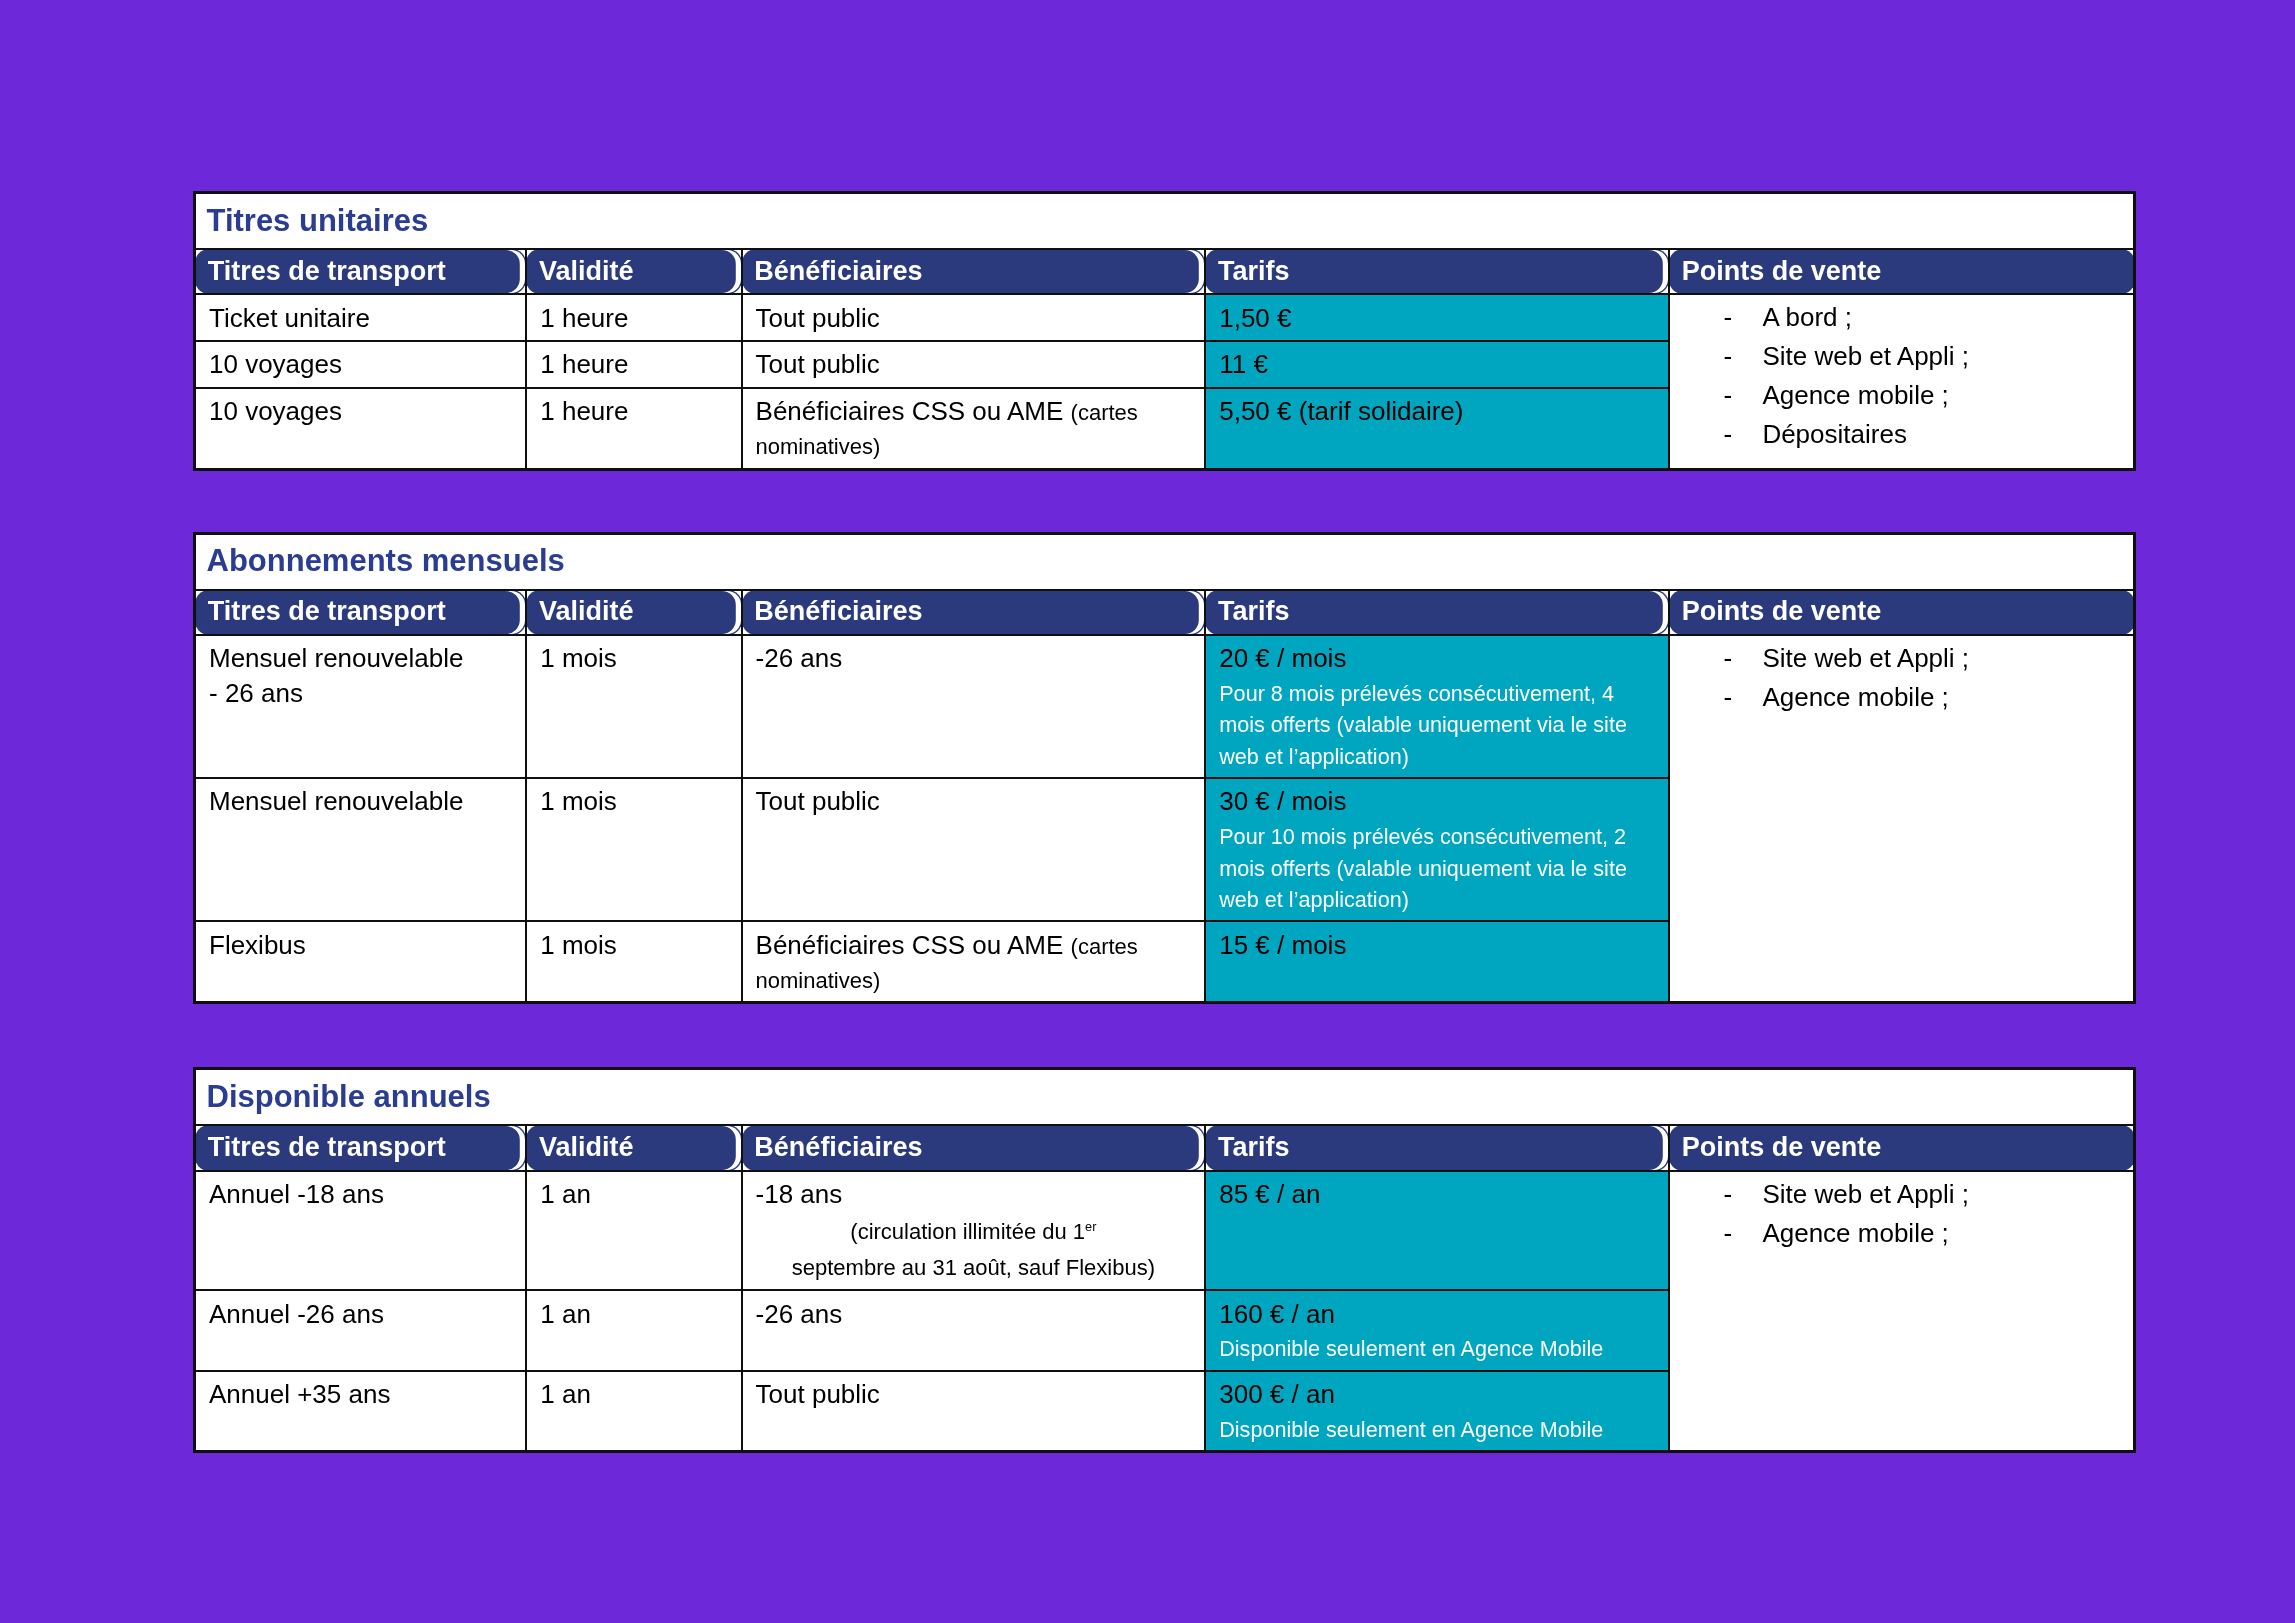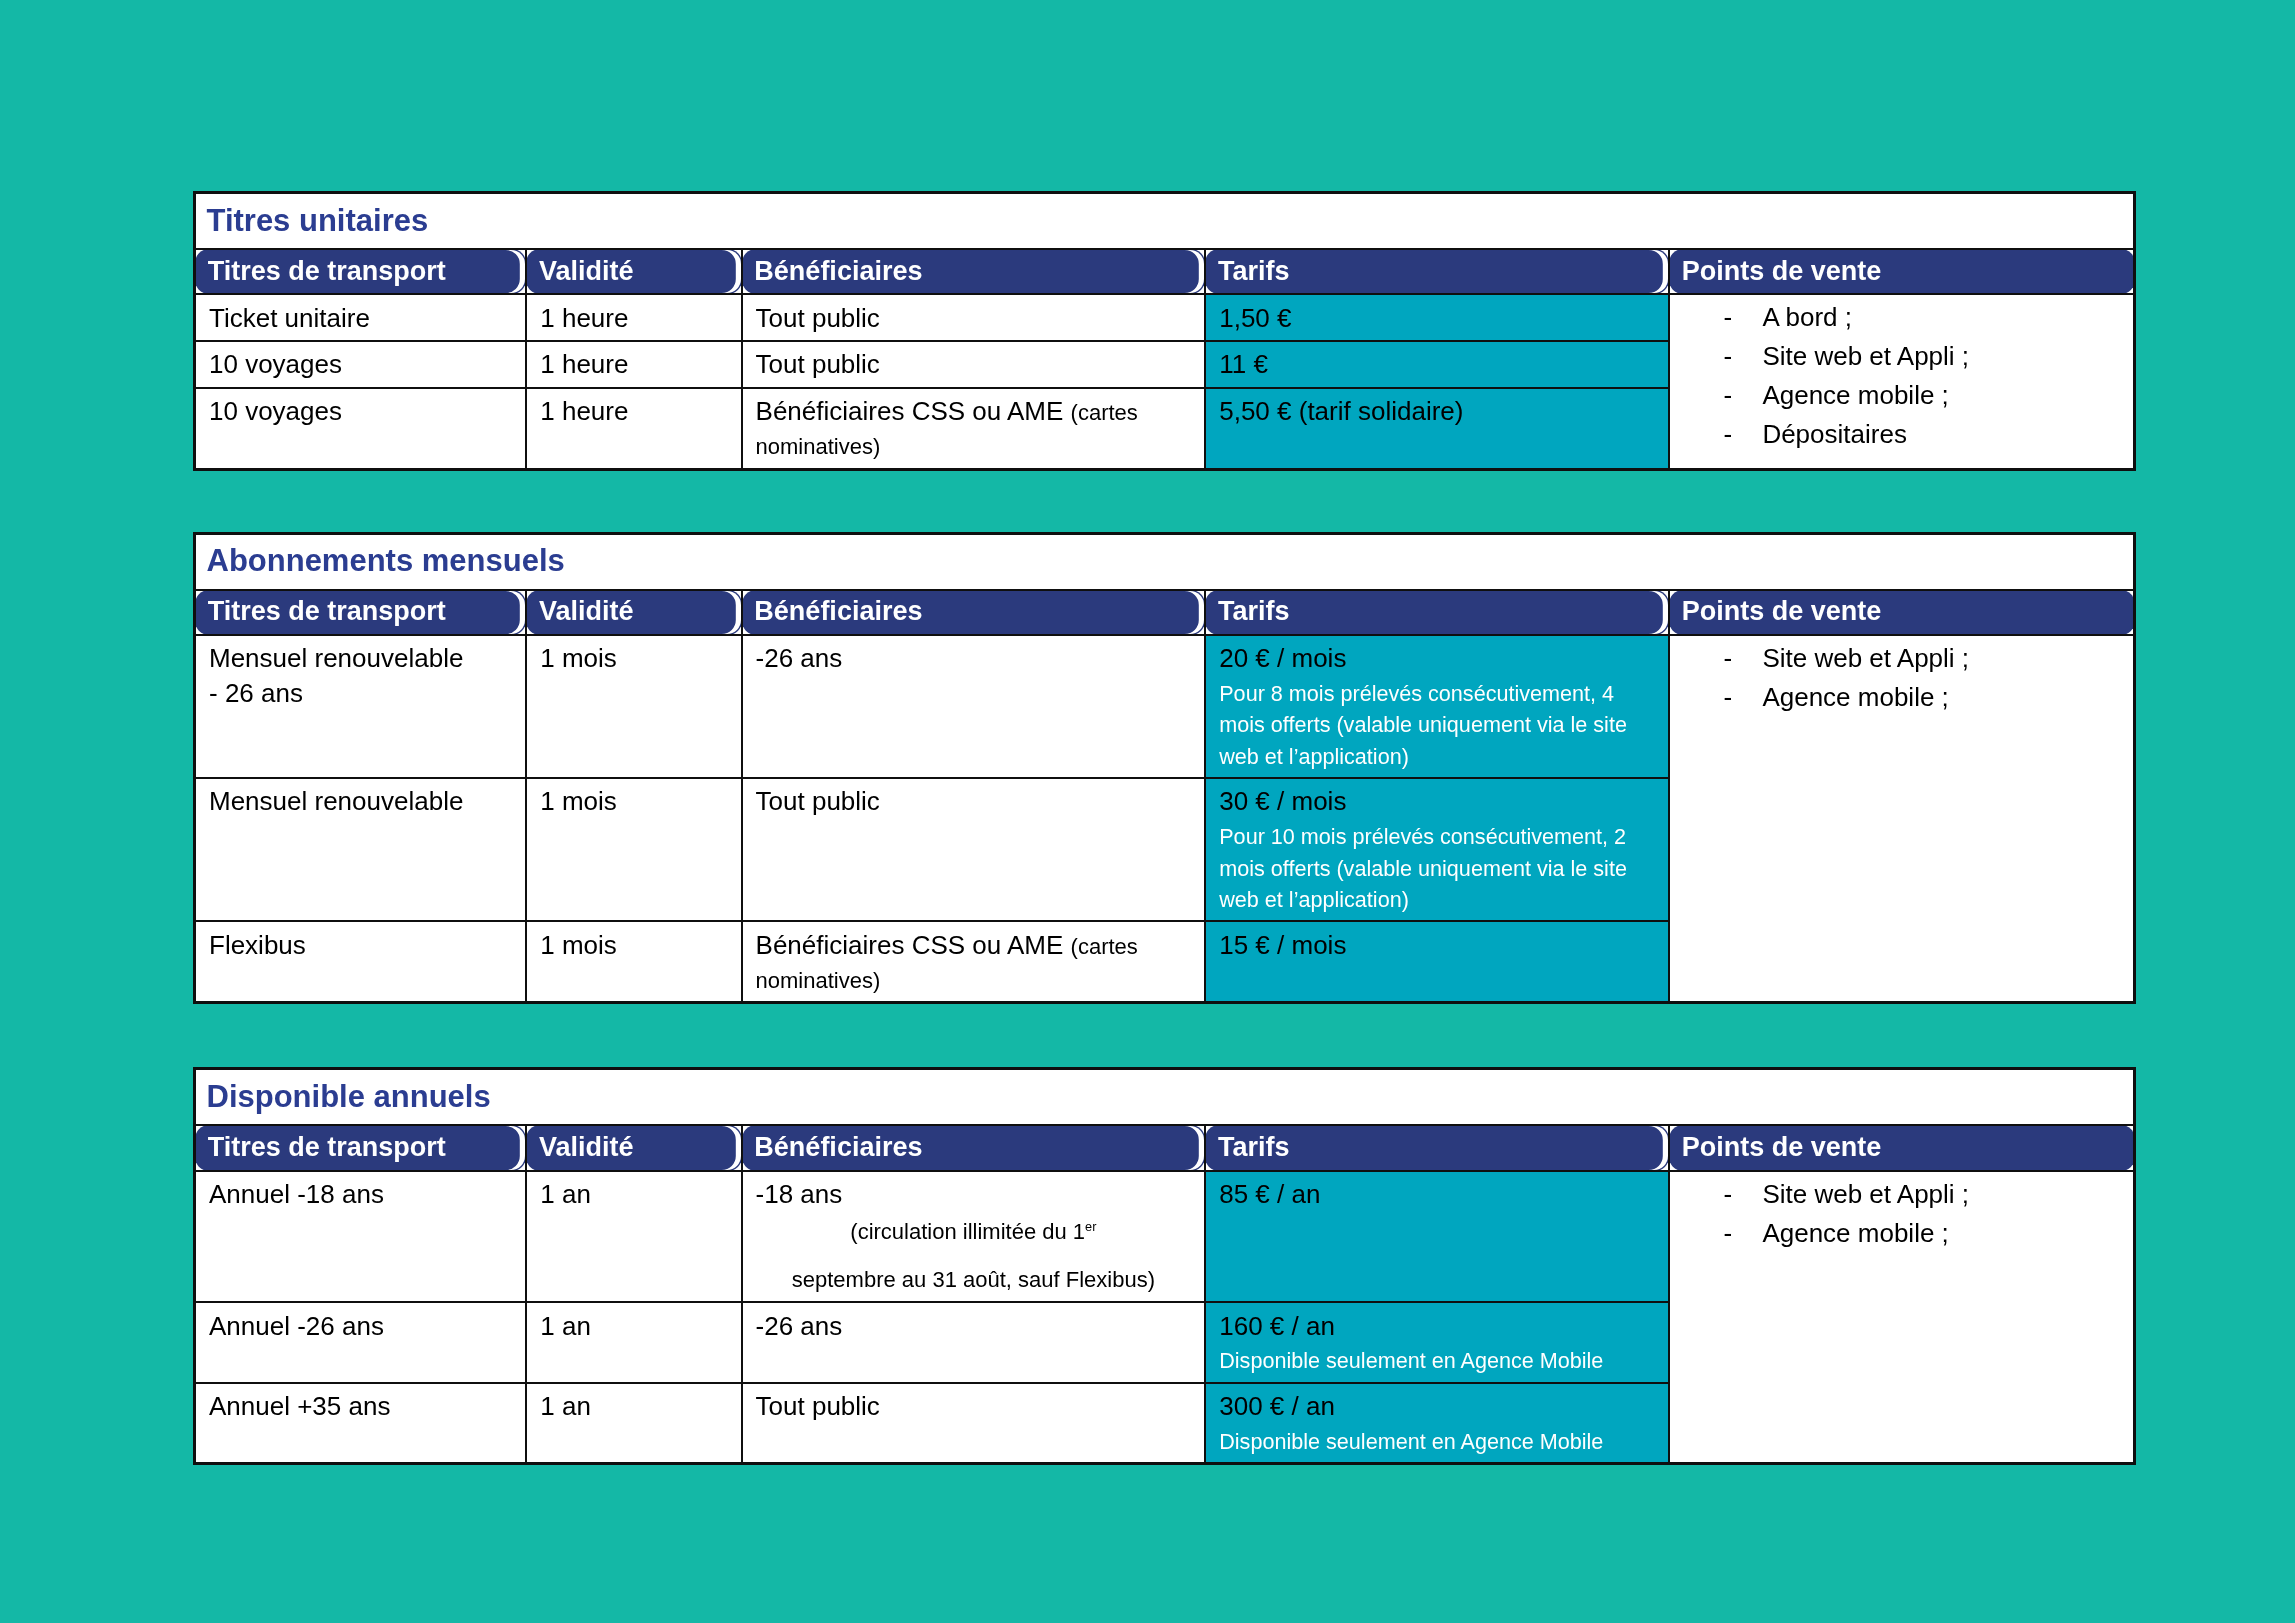--- a/index.html
+++ b/index.html
@@ -1,17 +1,17 @@
 <!DOCTYPE html>
 <html style="font-size:10.5px"><head>
 <meta charset="utf-8">
 <style>
   html,body { margin:0; padding:0; background:#e8e8e8; }
   .page {
-    width:2295px; height:1623px; background:#14b8a6; position:relative;
+    width:2295px; height:1623px; background:#6d28d9; position:relative;
     font-family:"Liberation Sans", sans-serif; color:#000;
   }
   .content { position:absolute; left:193px; top:191px; width:1943px; }
 
   table.tbl {
     border-collapse:collapse; width:100%; table-layout:fixed;
     background:#fff;
   }
   .tbl-gap1 { height:61px; }
   .tbl-gap2 { height:63px; }
@@ -226,21 +226,21 @@
           <td class="th sep"><span>Bénéficiaires</span></td>
           <td class="th sep"><span>Tarifs</span></td>
           <td class="th"><span>Points de vente</span></td>
         </tr>
         <tr class="t3r1">
           <td><span>Annuel -18 ans</span></td>
           <td><span>1 an</span></td>
           <td>
             <span class="bline">-18 ans</span>
             <span class="bsub"><span>(circulation illimitée du 1</span><sup>er</sup></span>
-            <span class="bsub" style="margin-top:16px">septembre au 31 août, sauf Flexibus)</span>
+            <span class="bsub" style="margin-top:4px">septembre au 31 août, sauf Flexibus)</span>
           </td>
           <td class="tarif">
               <span class="price">85 € / an</span>
             </td>
           <td class="pdv" rowspan="3">
             <div class="pdv-item">
                 <span class="pdv-dash">-</span>
                 <span>Site web et Appli ;</span>
               </div>
             <div class="pdv-item">

